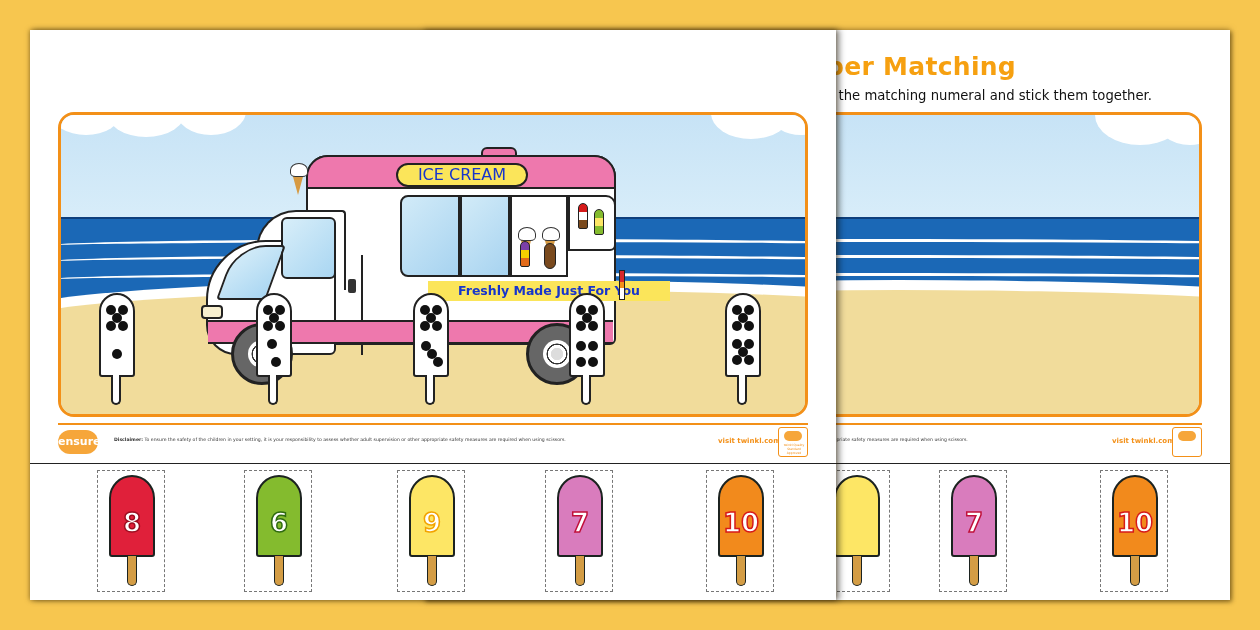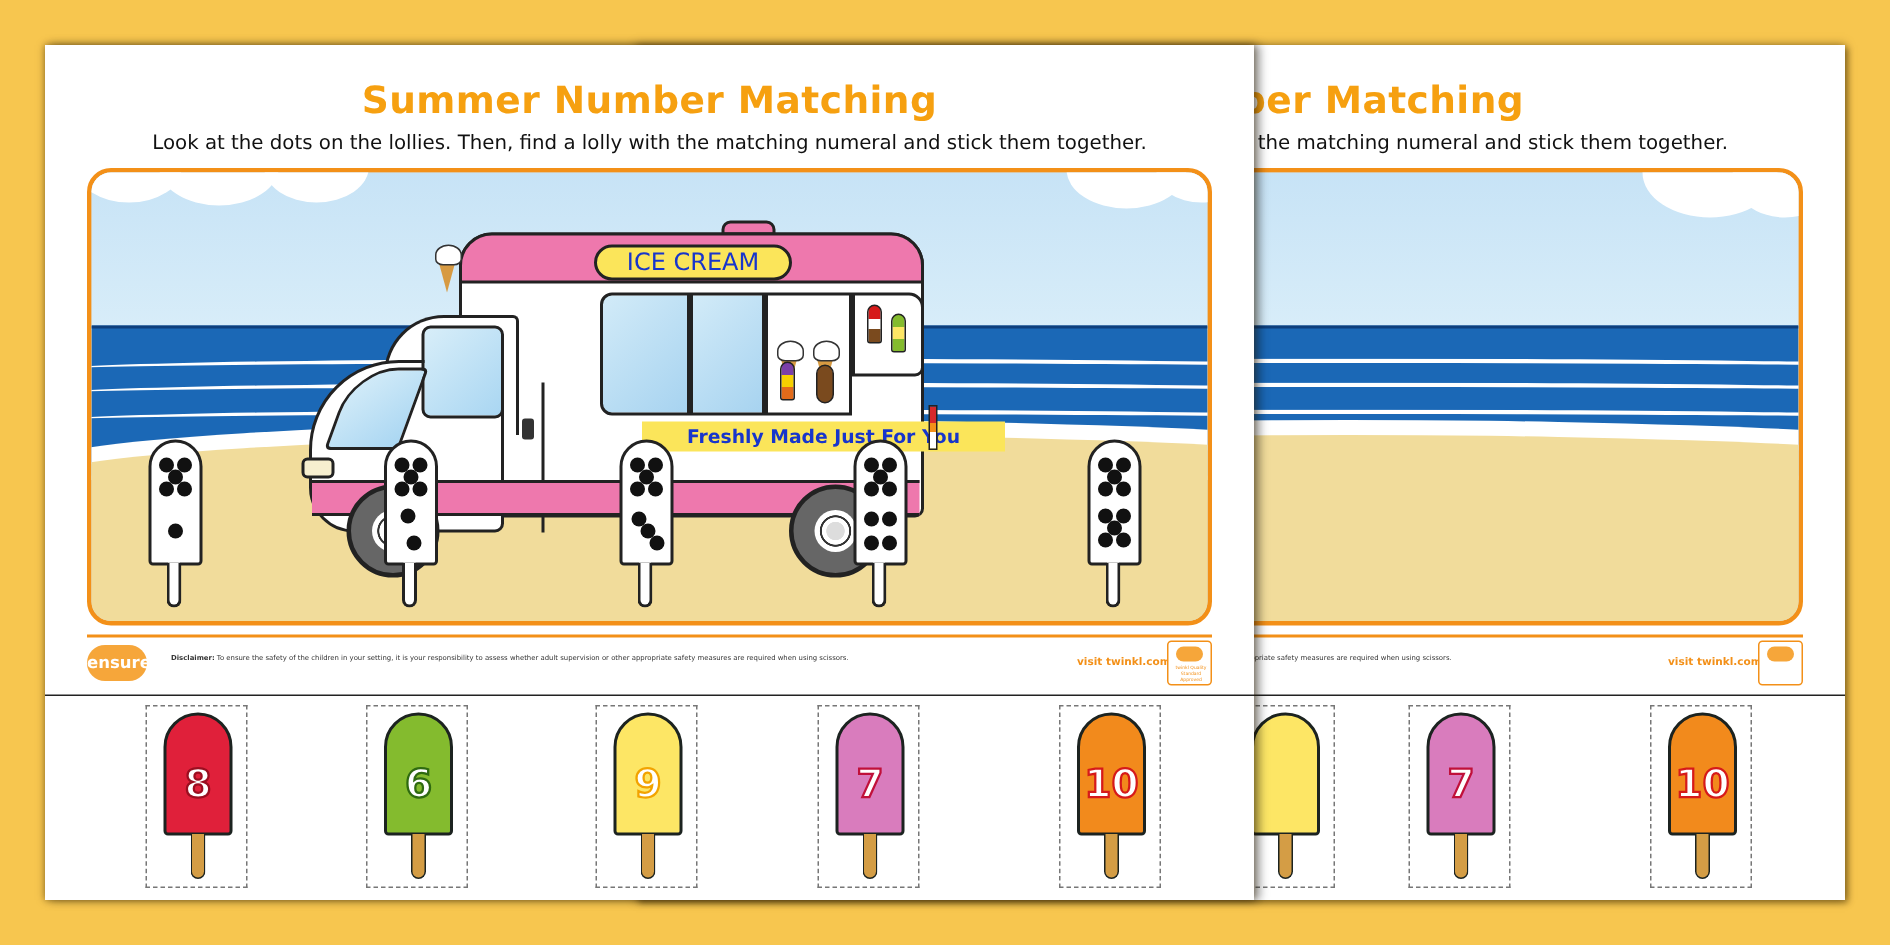--- a/index.html
+++ b/index.html
@@ -181,22 +181,20 @@
     <div class="num-lolly" style="background:#d97cbd;-webkit-text-stroke:1.5px #c0103a;">7</div>
       <div class="num-stick"></div>
   </div>
   <div class="num-card" style="left:676px;">
     <div class="num-lolly" style="background:#f28a1c;-webkit-text-stroke:1.5px #d61a1a;">10</div>
       <div class="num-stick"></div>
   </div>
 </div>
 
 <div class="page front">
-  <div class="title">Summer Number Matching</div>
-  <div class="instructions">Look at the dots on the lollies. Then, find a lolly with the matching numeral and stick them together.</div>
 
   <div class="scene">
     <div class="sky"></div>
     <div class="cloud" style="left:-10px;top:-25px;width:70px;height:45px;"></div>
     <div class="cloud" style="left:45px;top:-30px;width:80px;height:52px;"></div>
     <div class="cloud" style="left:115px;top:-28px;width:70px;height:48px;"></div>
     <div class="cloud" style="left:650px;top:-28px;width:80px;height:52px;"></div>
     <div class="cloud" style="left:710px;top:-20px;width:60px;height:40px;"></div>
     <div class="sea">
       <div class="wave" style="top:20px"></div>

